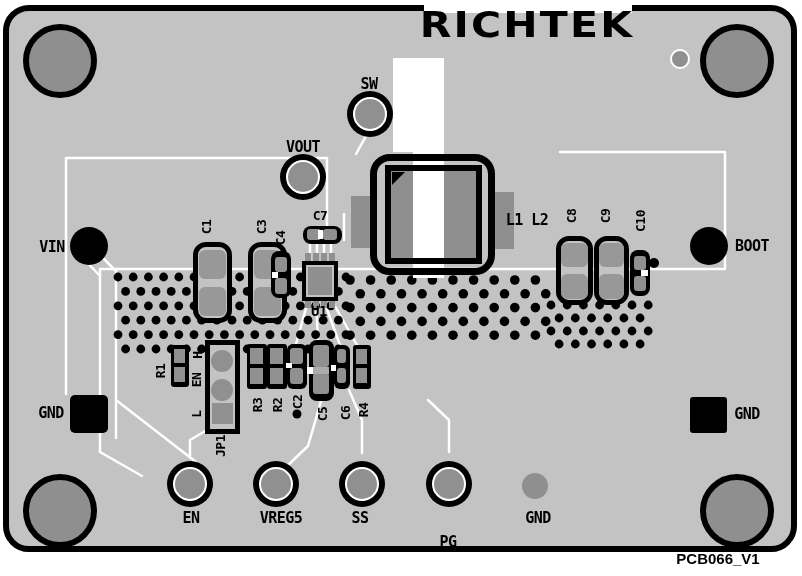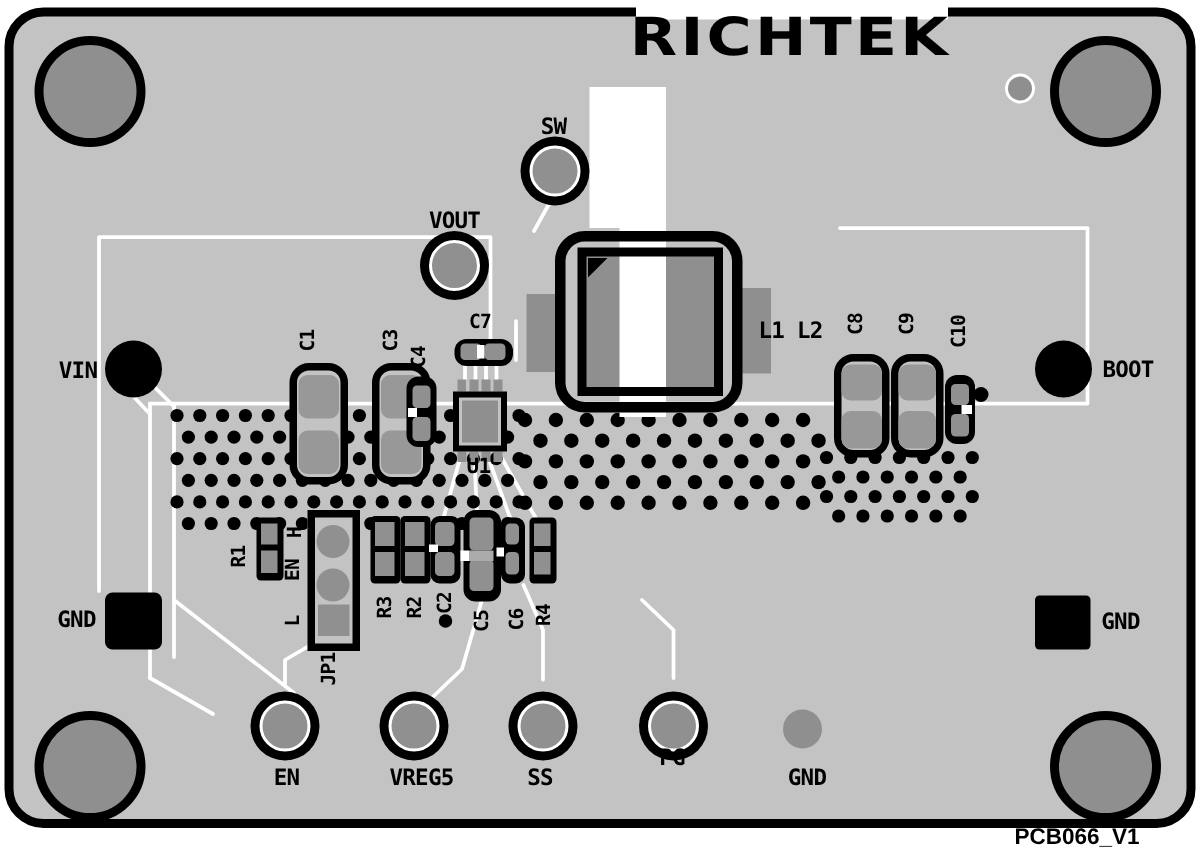--- a/index.html
+++ b/index.html
@@ -347,21 +347,21 @@
   <div class="lbl big" style="left:369px;top:84px;">SW</div>
   <div class="lbl big" style="left:303px;top:147px;">VOUT</div>
   <div class="lbl big" style="left:527px;top:172px;margin-top:48px;">L1 L2</div>
   <div class="lbl big" style="left:52px;top:247px;text-align:center;">VIN</div>
   <div class="lbl big" style="left:752px;top:246px;">BOOT</div>
   <div class="lbl big" style="left:51px;top:413px;">GND</div>
   <div class="lbl big" style="left:747px;top:414px;">GND</div>
   <div class="lbl big" style="left:191px;top:518px;">EN</div>
   <div class="lbl big" style="left:281px;top:518px;">VREG5</div>
   <div class="lbl big" style="left:360px;top:518px;">SS</div>
-  <div class="lbl big" style="left:448px;top:505px;">PG</div>
+  <div class="lbl big" style="left:448px;top:542px;">PG</div>
   <div class="lbl big" style="left:538px;top:518px;">GND</div>
   <div class="lbl" style="left:320px;top:215px;">C7</div>
   <div class="lbl" style="left:319px;top:311px;font-size:14px;">U1</div>
 
   <div class="lbl v" style="left:206px;top:227px;">C1</div>
   <div class="lbl v" style="left:261px;top:227px;">C3</div>
   <div class="lbl v" style="left:280px;top:238px;">C4</div>
   <div class="lbl v" style="left:571px;top:216px;">C8</div>
   <div class="lbl v" style="left:605px;top:216px;">C9</div>
   <div class="lbl v" style="left:640px;top:221px;">C10</div>

